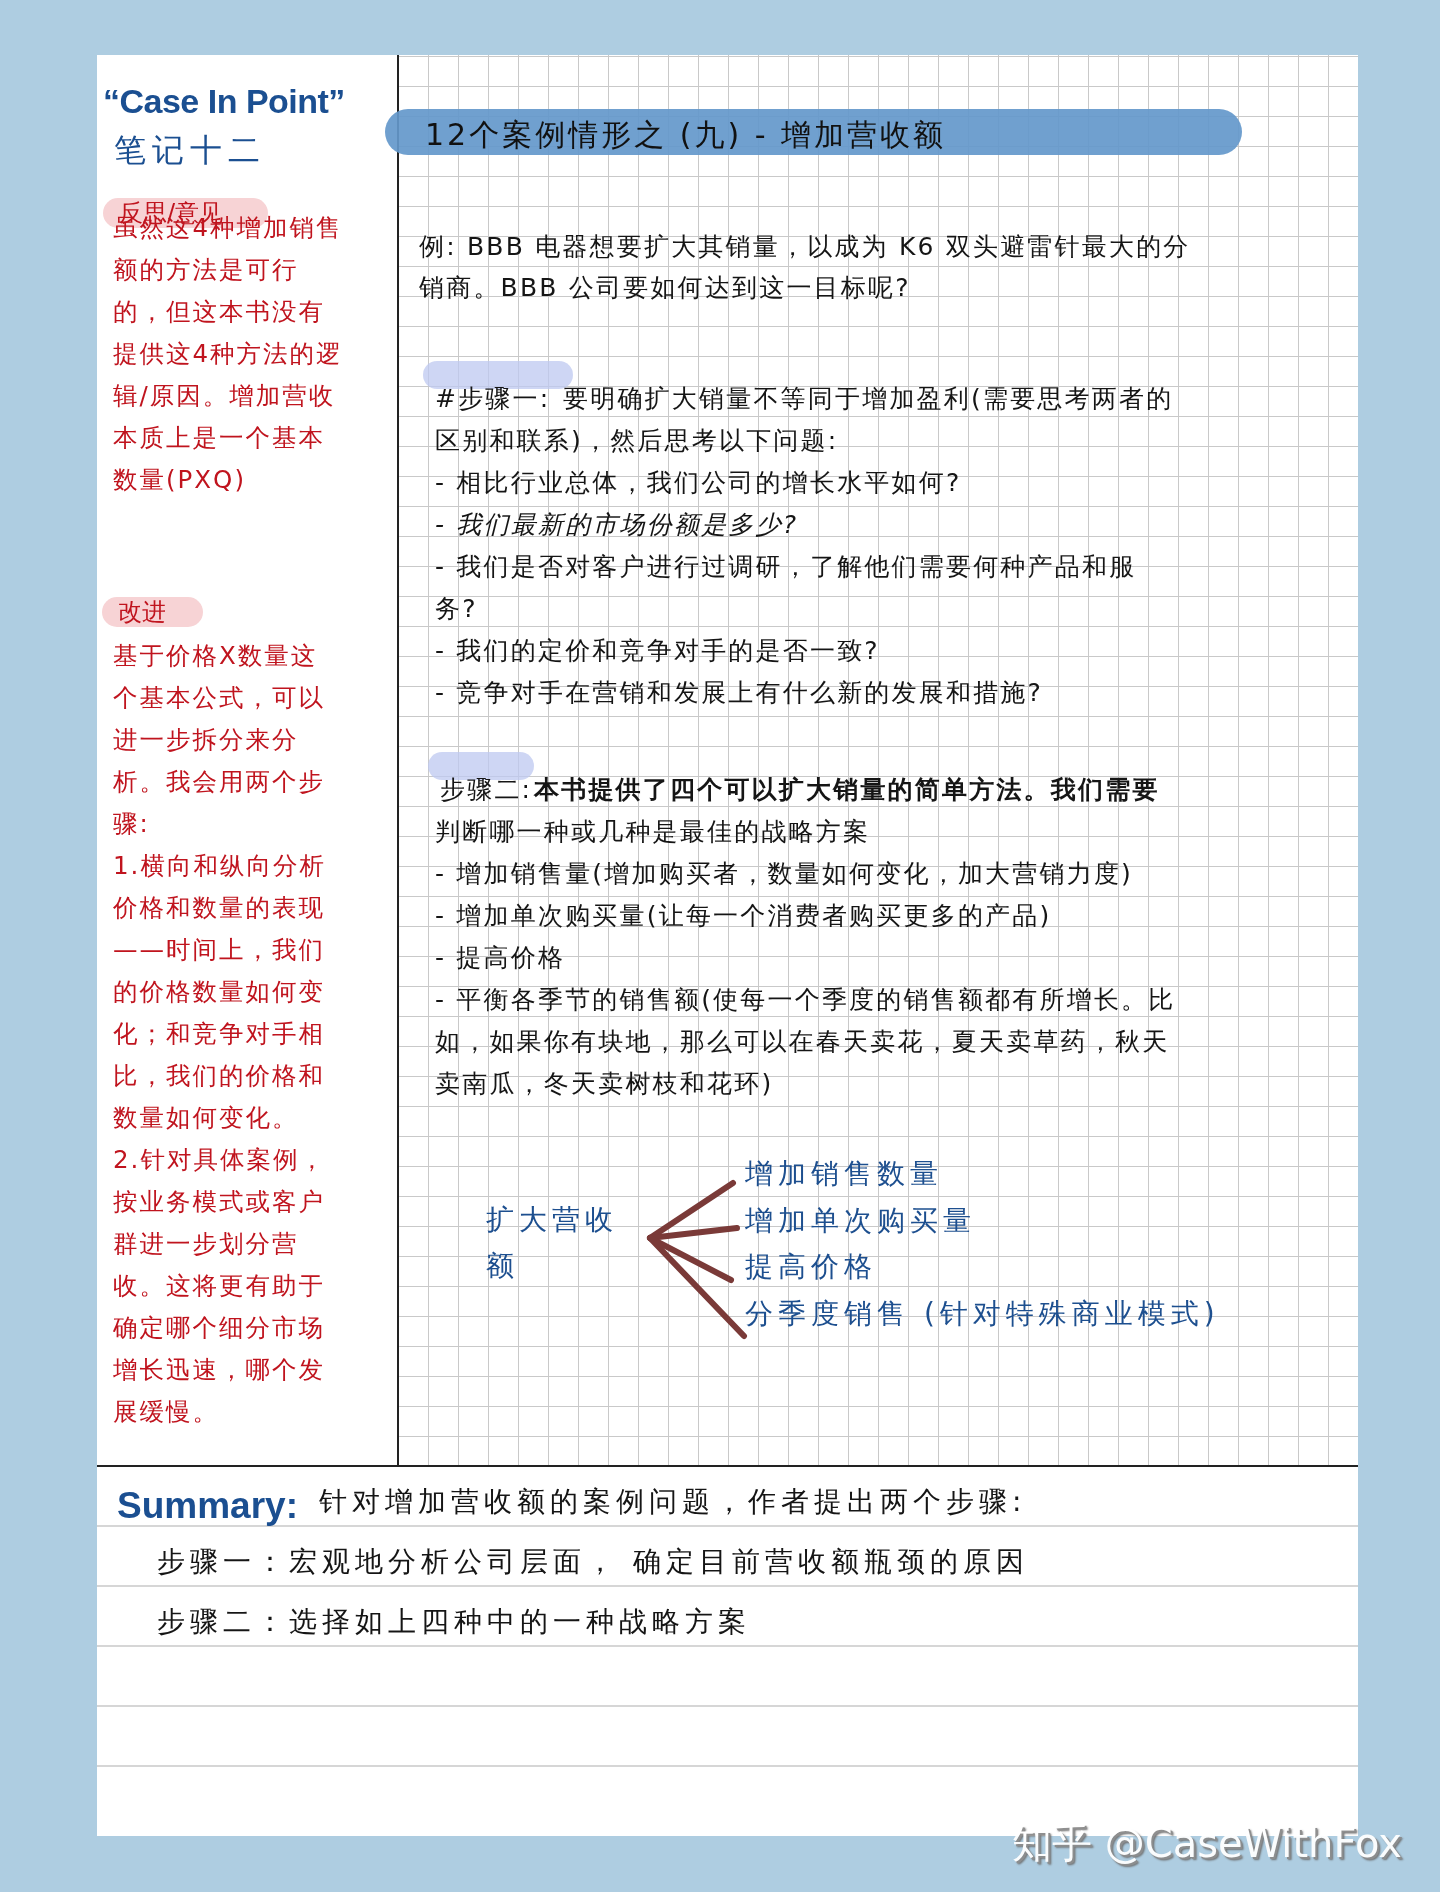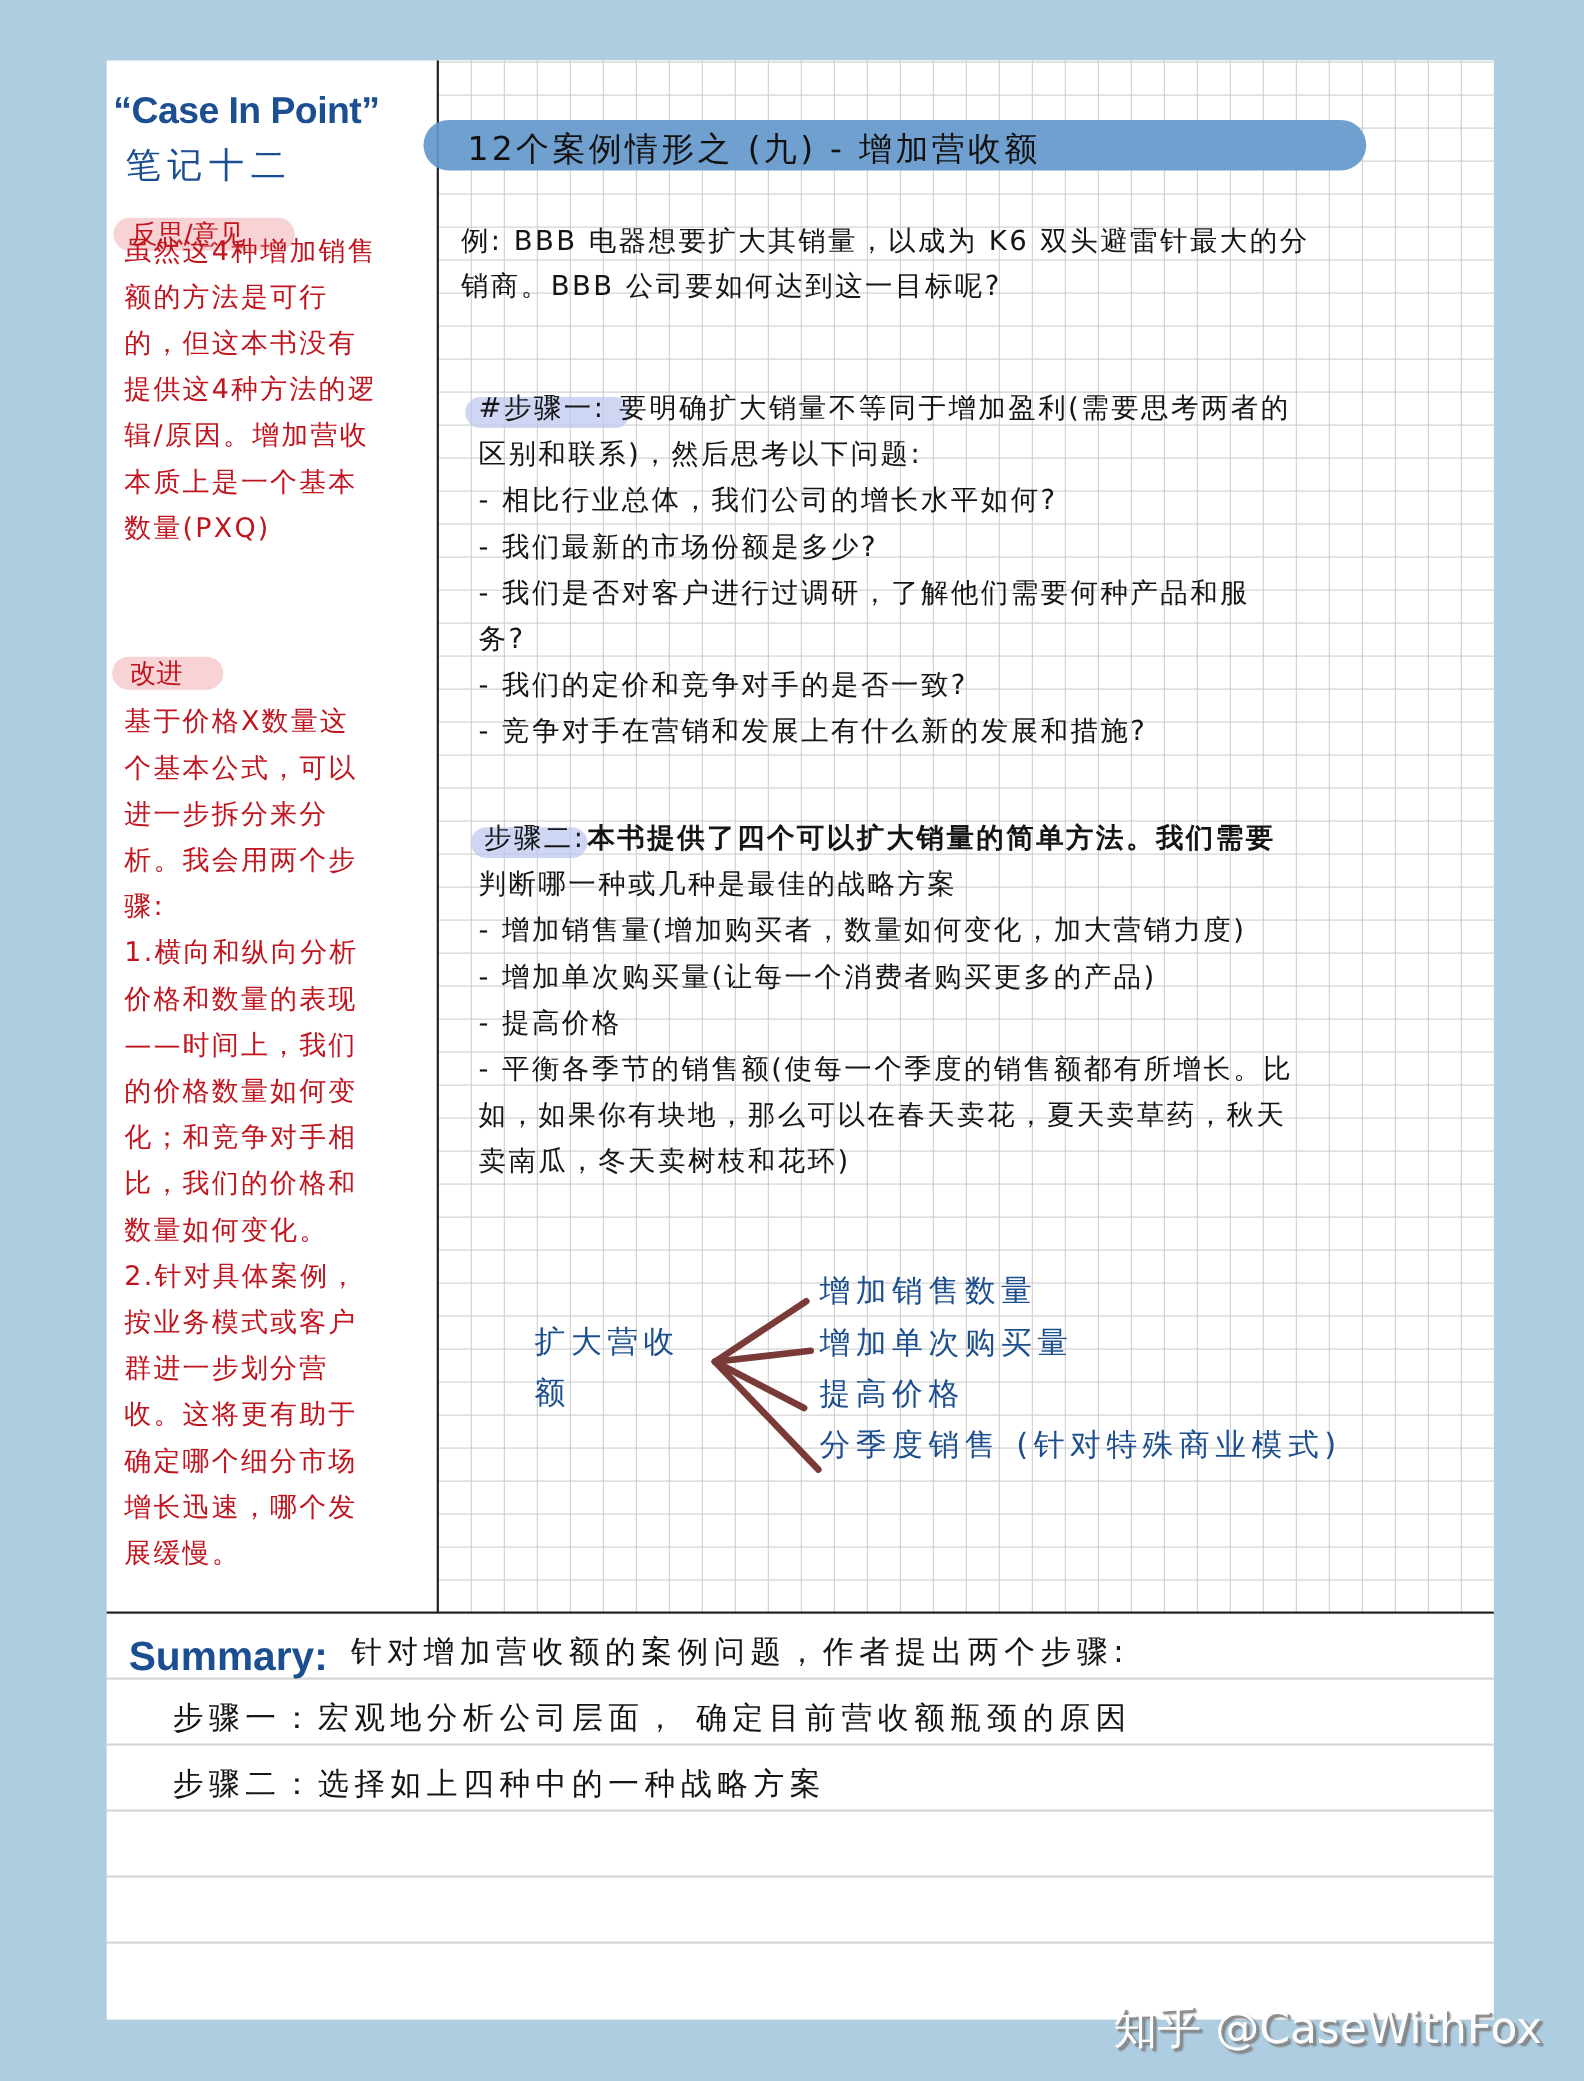--- a/index.html
+++ b/index.html
@@ -98,20 +98,21 @@
     letter-spacing: 3px;
     white-space: nowrap;
   }
 
   .body-text {
     position: absolute;
     color: #151515;
     font-size: 25px;
     letter-spacing: 2.2px;
     white-space: nowrap;
+    margin-top: 28px;
   }
   .step-hl {
     position: absolute;
     height: 28px;
     background: rgba(190, 200, 240, 0.75);
     border-radius: 14px;
   }
 
   
   .mm-text {
@@ -208,21 +209,21 @@
   </div>
 
   <div class="body-text" style="left:322px; top:147px;">例: BBB 电器想要扩大其销量，以成为 K6 双头避雷针最大的分</div>
   <div class="body-text" style="left:322px; top:188px;">销商。BBB 公司要如何达到这一目标呢?</div>
 
   <div class="step-hl" style="left:326px; top:306px; width:150px;"></div>
   <div class="body-text" style="left:338px; top:299px;">#步骤一:</div>
   <div class="body-text" style="left:466px; top:299px;"> 要明确扩大销量不等同于增加盈利(需要思考两者的</div>
   <div class="body-text" style="left:338px; top:341px;">区别和联系)，然后思考以下问题:</div>
   <div class="body-text" style="left:338px; top:383px;">- 相比行业总体，我们公司的增长水平如何?</div>
-  <div class="body-text" style="left:338px; top:425px;">- 我们最新的市场份额是多少?</div>
+  <div class="body-text" style="left:338px; top:425px;font-style:italic;">- 我们最新的市场份额是多少?</div>
   <div class="body-text" style="left:338px; top:467px;">- 我们是否对客户进行过调研，了解他们需要何种产品和服</div>
   <div class="body-text" style="left:338px; top:509px;">务?</div>
   <div class="body-text" style="left:338px; top:551px;">- 我们的定价和竞争对手的是否一致?</div>
   <div class="body-text" style="left:338px; top:593px;">- 竞争对手在营销和发展上有什么新的发展和措施?</div>
 
   <div class="step-hl" style="left:331px; top:697px; width:106px;"></div>
   <div class="body-text" style="left:343px; top:690px;">步骤二:</div>
   <div class="body-text" style="left:437px; top:690px;font-weight:bold;"> 本书提供了四个可以扩大销量的简单方法。我们需要</div>
   <div class="body-text" style="left:338px; top:732px;">判断哪一种或几种是最佳的战略方案</div>
   <div class="body-text" style="left:338px; top:774px;">- 增加销售量(增加购买者，数量如何变化，加大营销力度)</div>

